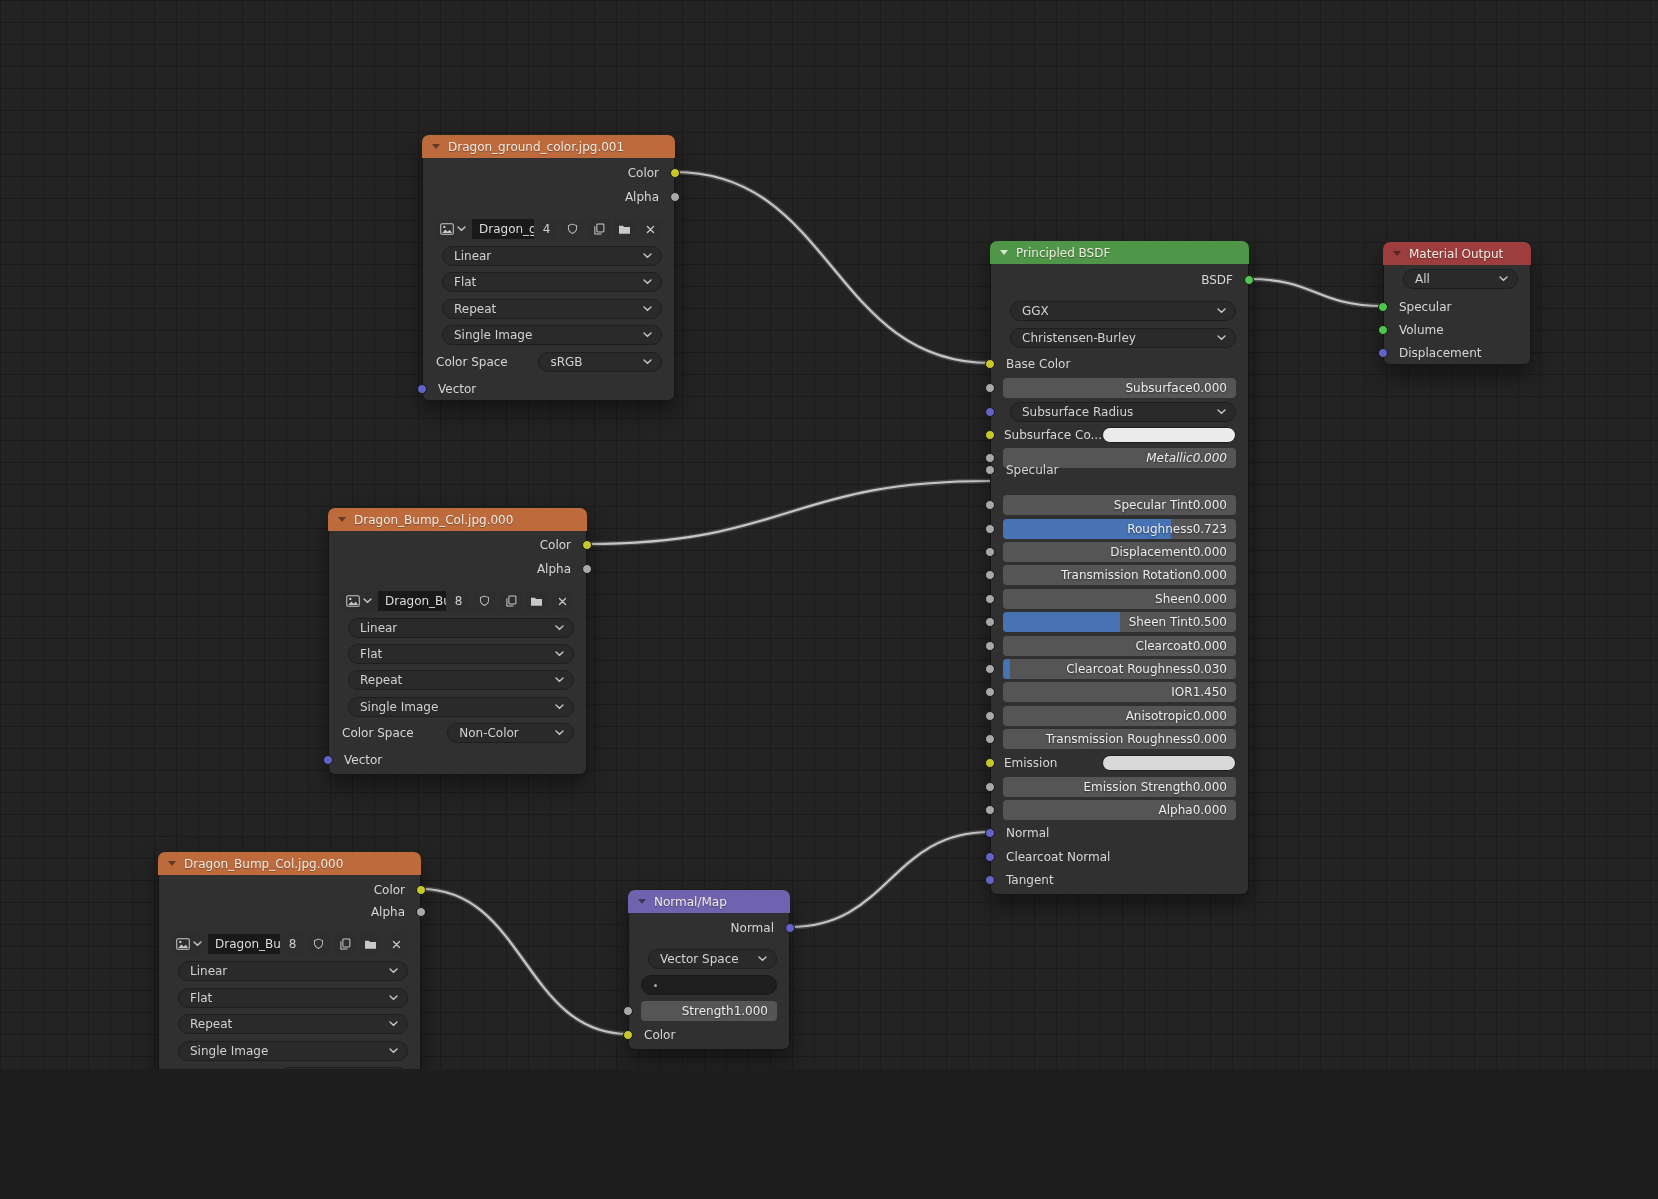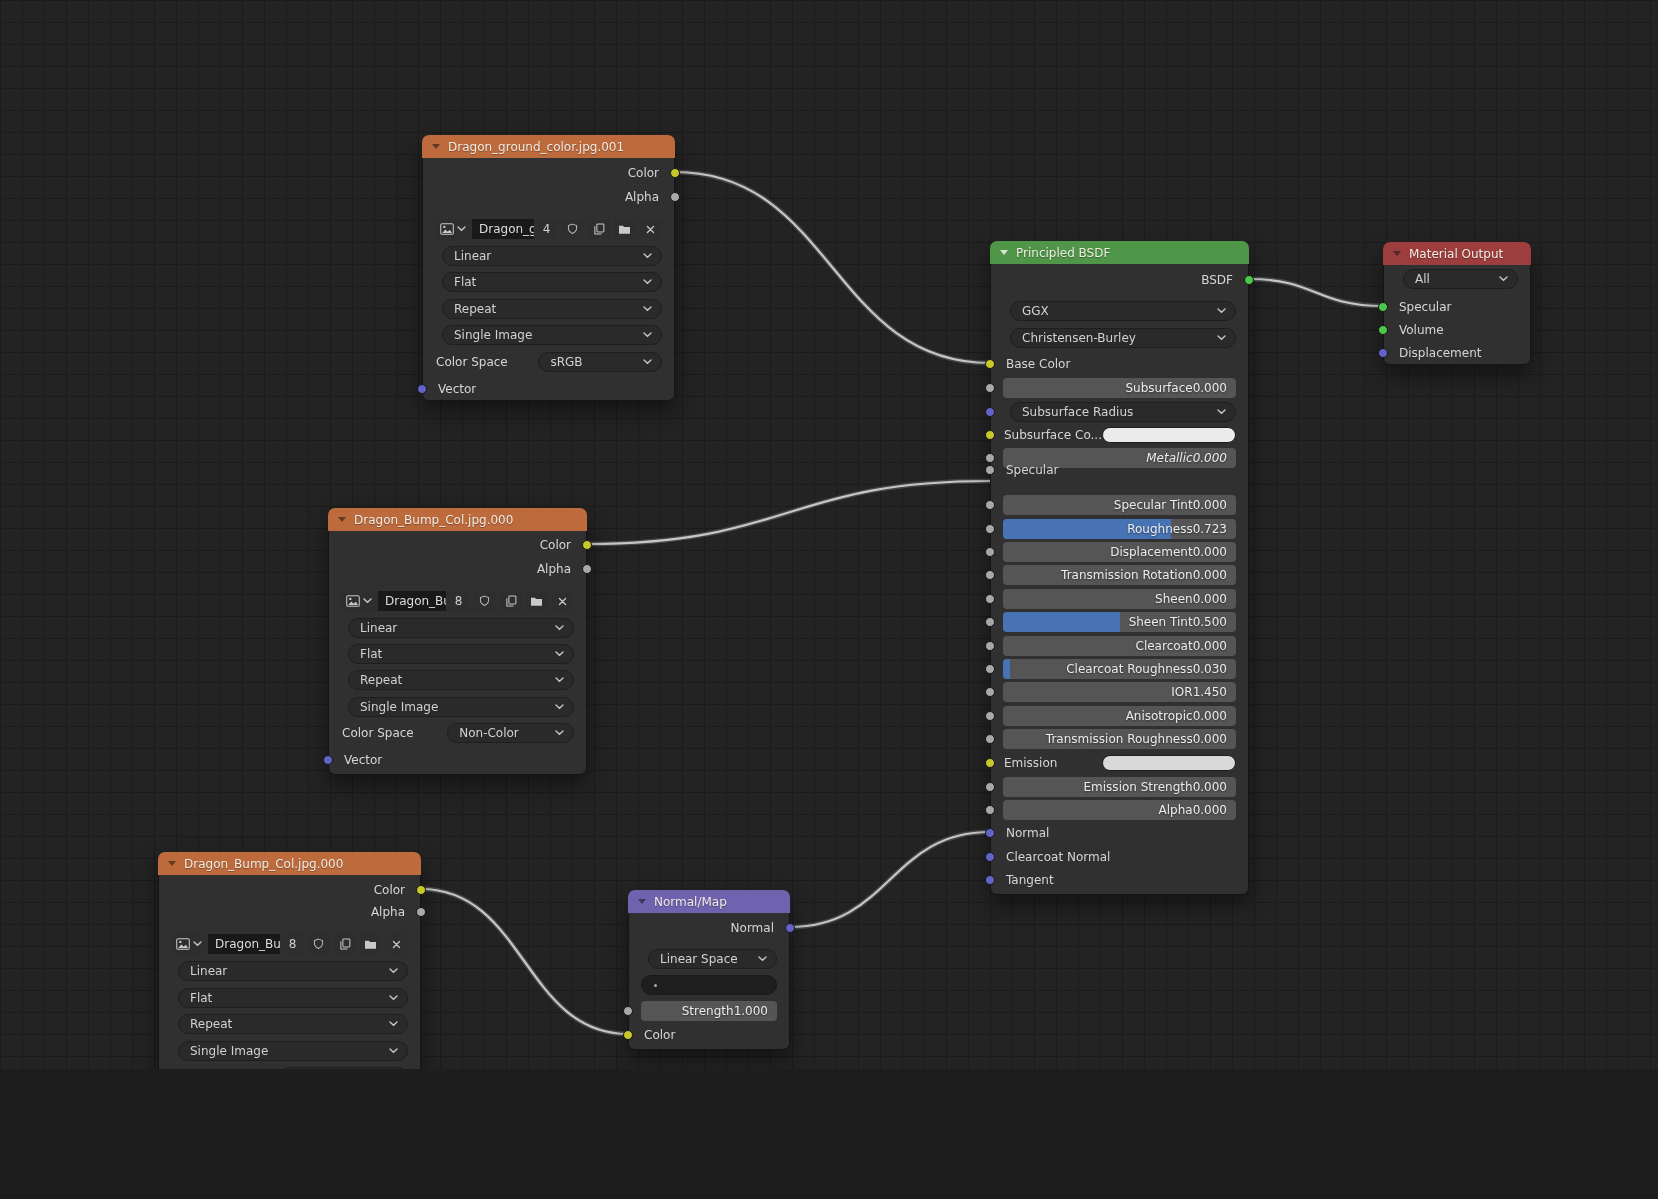--- a/index.html
+++ b/index.html
@@ -458,21 +458,21 @@
       <div class="nheader" style="background: rgb(111, 98, 175);">
         <span class="tri"></span>
         <span>Normal/Map</span>
       </div>
       <div class="row row-output" style="top: 27px;">
         <span class="outlbl">Normal</span>
         <div class="socket sr" style="background: rgb(99, 99, 199);"></div>
       </div>
       <div class="row row-dropdown" style="top: 58px;">
         <div class="dd">
-          <span class="ddlbl">Linear Space</span>
+          <span class="ddlbl">Vector Space</span>
           <span class="chev">
             <svg width="9" height="6" viewBox="0 0 9 6">
               <path d="M1 1l3.5 3.3L8 1" stroke="#c6c6c6" stroke-width="1.4" fill="none" stroke-linecap="round"></path>
             </svg>
           </span>
         </div>
       </div>
       <div class="row row-uv_field" style="top: 84px;">
         <div class="uvf">
           <span class="uvdot"></span>

